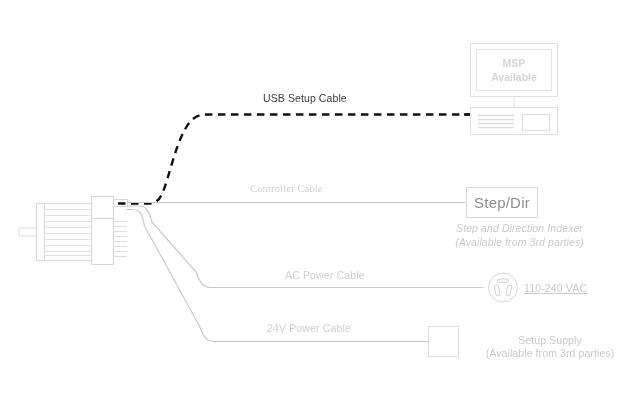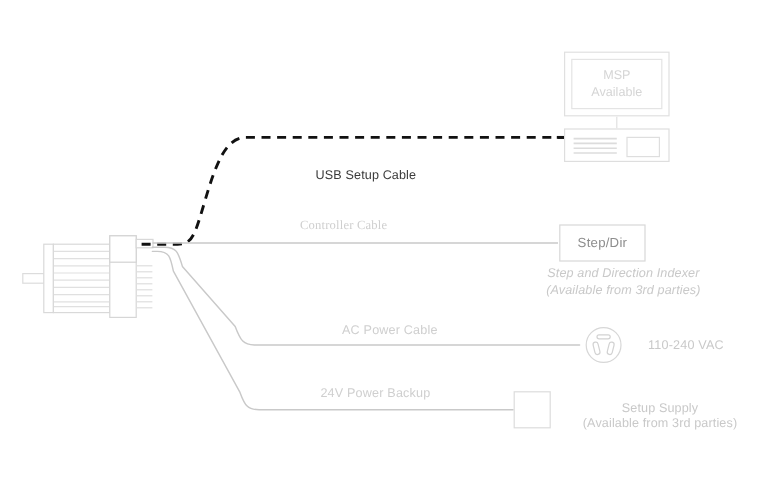--- a/index.html
+++ b/index.html
@@ -31,39 +31,38 @@
   }
   
   .cable-label {
     font-size: 10.5px;
     color: #cfcfcf;
     letter-spacing: 0.15px;
   }
   .cable-label.dark {
     color: #3a3a3a;
     letter-spacing: 0.1px;
-    margin-top: 48px;
   }
   
   .device-caption {
     font-size: 10.5px;
     color: #c9c9c9;
     line-height: 13.5px;
     text-align: center;
     letter-spacing: 0.1px;
   }
   .footnote {
     font-size: 10.5px;
     color: #d2d2d2;
     line-height: 14px;
     text-align: center;
     letter-spacing: 0.1px;
   }
   .box-text {
-    font-size: 11px;
+    font-size: 15px;
     color: #8d8d8d;
     letter-spacing: 0.2px;
   }
   .screen-text {
     font-size: 10.5px;
     color: #d5d5d5;
     line-height: 14px;
     text-align: center;
   }
   .vac-text {
@@ -178,21 +177,21 @@
 
       <rect x="497.5" y="279" width="11" height="3.4" rx="1.7" fill="#ffffff" stroke="#d2d2d2" stroke-width="1"></rect>
 
       <rect x="495" y="285" width="4.2" height="10.5" rx="2.1" fill="#ffffff" stroke="#d2d2d2" stroke-width="1" transform="rotate(-14 497.1 290.2)"></rect>
 
       <rect x="506.8" y="285" width="4.2" height="10.5" rx="2.1" fill="#ffffff" stroke="#d2d2d2" stroke-width="1" transform="rotate(14 508.9 290.2)"></rect>
     </g>
 
   </svg>
 
-  <div id="monitor-outer" style="left:470px; top:43px; width:88px; height:54px;">
+  <div id="monitor-outer" style="left:470px; top:43px; width:88px; height:54px;font-weight:bold;">
     <div id="monitor-screen" style="left:5px; top:5px; width:76px; height:42px;">
       <div class="screen-text"><span>MSP</span><br><span>Available</span></div>
     </div>
   </div>
 
   <div id="base-unit" style="left:470px; top:107px; width:88px; height:28px;">
     <svg width="88" height="28" viewBox="0 0 88 28" style="position:absolute;left:-1px;top:-1px;">
       <g stroke="#dcdcdc" stroke-width="1.3">
         <line x1="8" y1="8.5" x2="44" y2="8.5"></line>
         <line x1="8" y1="12.5" x2="44" y2="12.5"></line>
@@ -208,22 +207,22 @@
   </div>
 
   <div id="psu-box" style="left:428px; top:326px; width:31px; height:31px;"></div>
 
   <div class="lbl cable-label dark" style="left:263px; top:92px;">USB Setup Cable</div>
 
   <div class="lbl cable-label" style="left:250px; top:182px;font-family:Liberation Serif, serif;">Controller Cable</div>
 
   <div class="lbl cable-label" style="left:268px; top:269px;margin-left:17px;">AC Power Cable</div>
 
-  <div class="lbl cable-label" style="left:267px; top:322px;">24V Power Backup</div>
-
-  <div class="lbl vac-text" style="left:540px; top:282px;">110-240 VAC</div>
+  <div class="lbl cable-label" style="left:267px; top:322px;">24V Power Cable</div>
+
+  <div class="lbl vac-text" style="left:524px; top:282px;text-decoration:underline;">110-240 VAC</div>
 
   <div class="lbl device-caption" style="left:432px; top:222px; width:175px;font-style:italic;"><span>Step and Direction Indexer</span><br><span>(Available from 3rd parties)</span></div>
 
   <div class="lbl device-caption" style="left:467px; top:320px; width:166px;"><br><span>Setup Supply</span><br><span>(Available from 3rd parties)</span></div>
 
 
 </div>
 
 </body></html>

